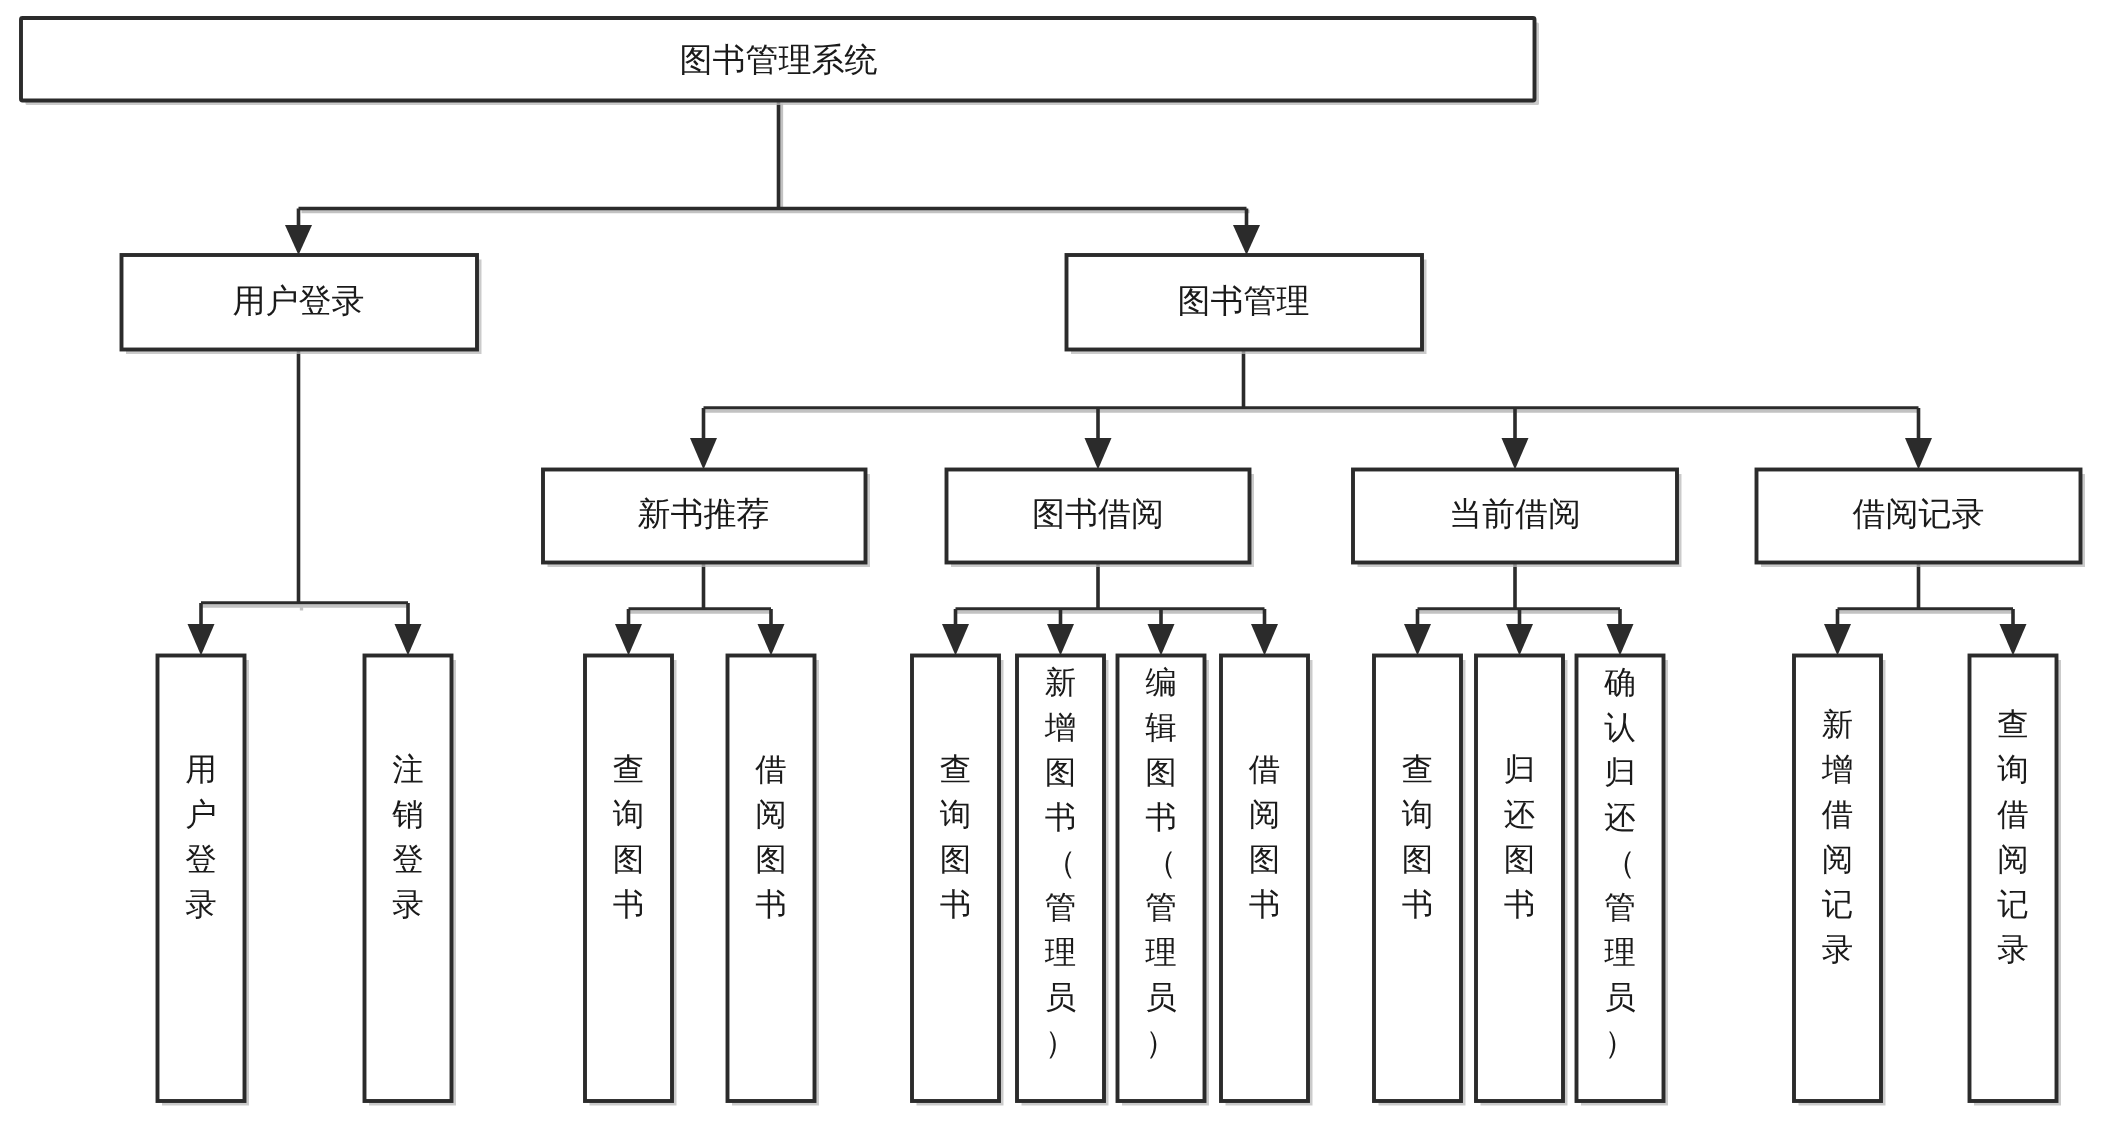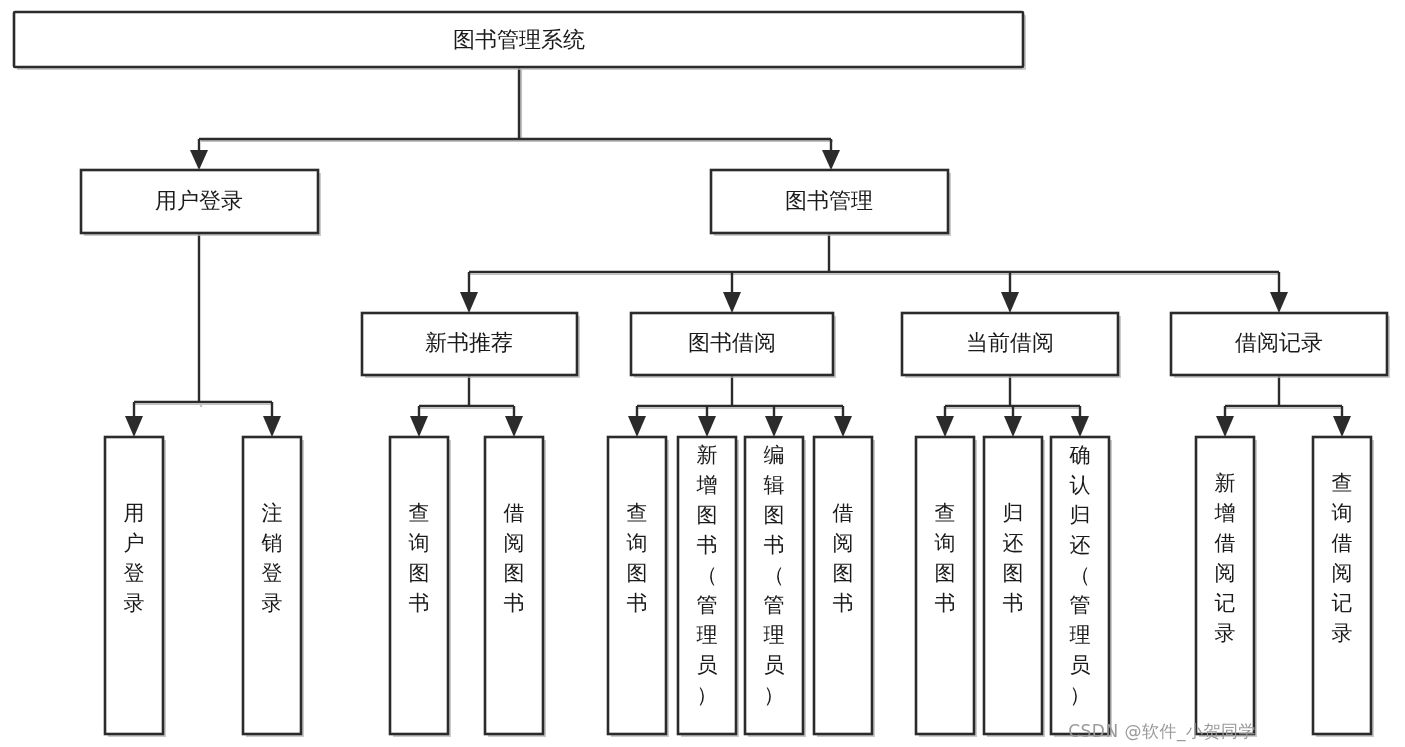--- a/index.html
+++ b/index.html
@@ -287,14 +287,13 @@
     </g>
 
     <g>
       <rect class="node-shadow" x="1316" y="440" width="58" height="297"></rect>
       <rect class="node-box" x="1313" y="437" width="58" height="297"></rect>
       <text class="node-label-vertical" x="1342" y="490"><tspan x="1342" y="490">查</tspan><tspan x="1342" y="520">询</tspan><tspan x="1342" y="550">借</tspan><tspan x="1342" y="580">阅</tspan><tspan x="1342" y="610">记</tspan><tspan x="1342" y="640">录</tspan></text>
     </g>
 
   </svg>
 
-  <div class="watermark">CSDN @软件_小贺同学</div>
 </div>
 
 </body></html>

